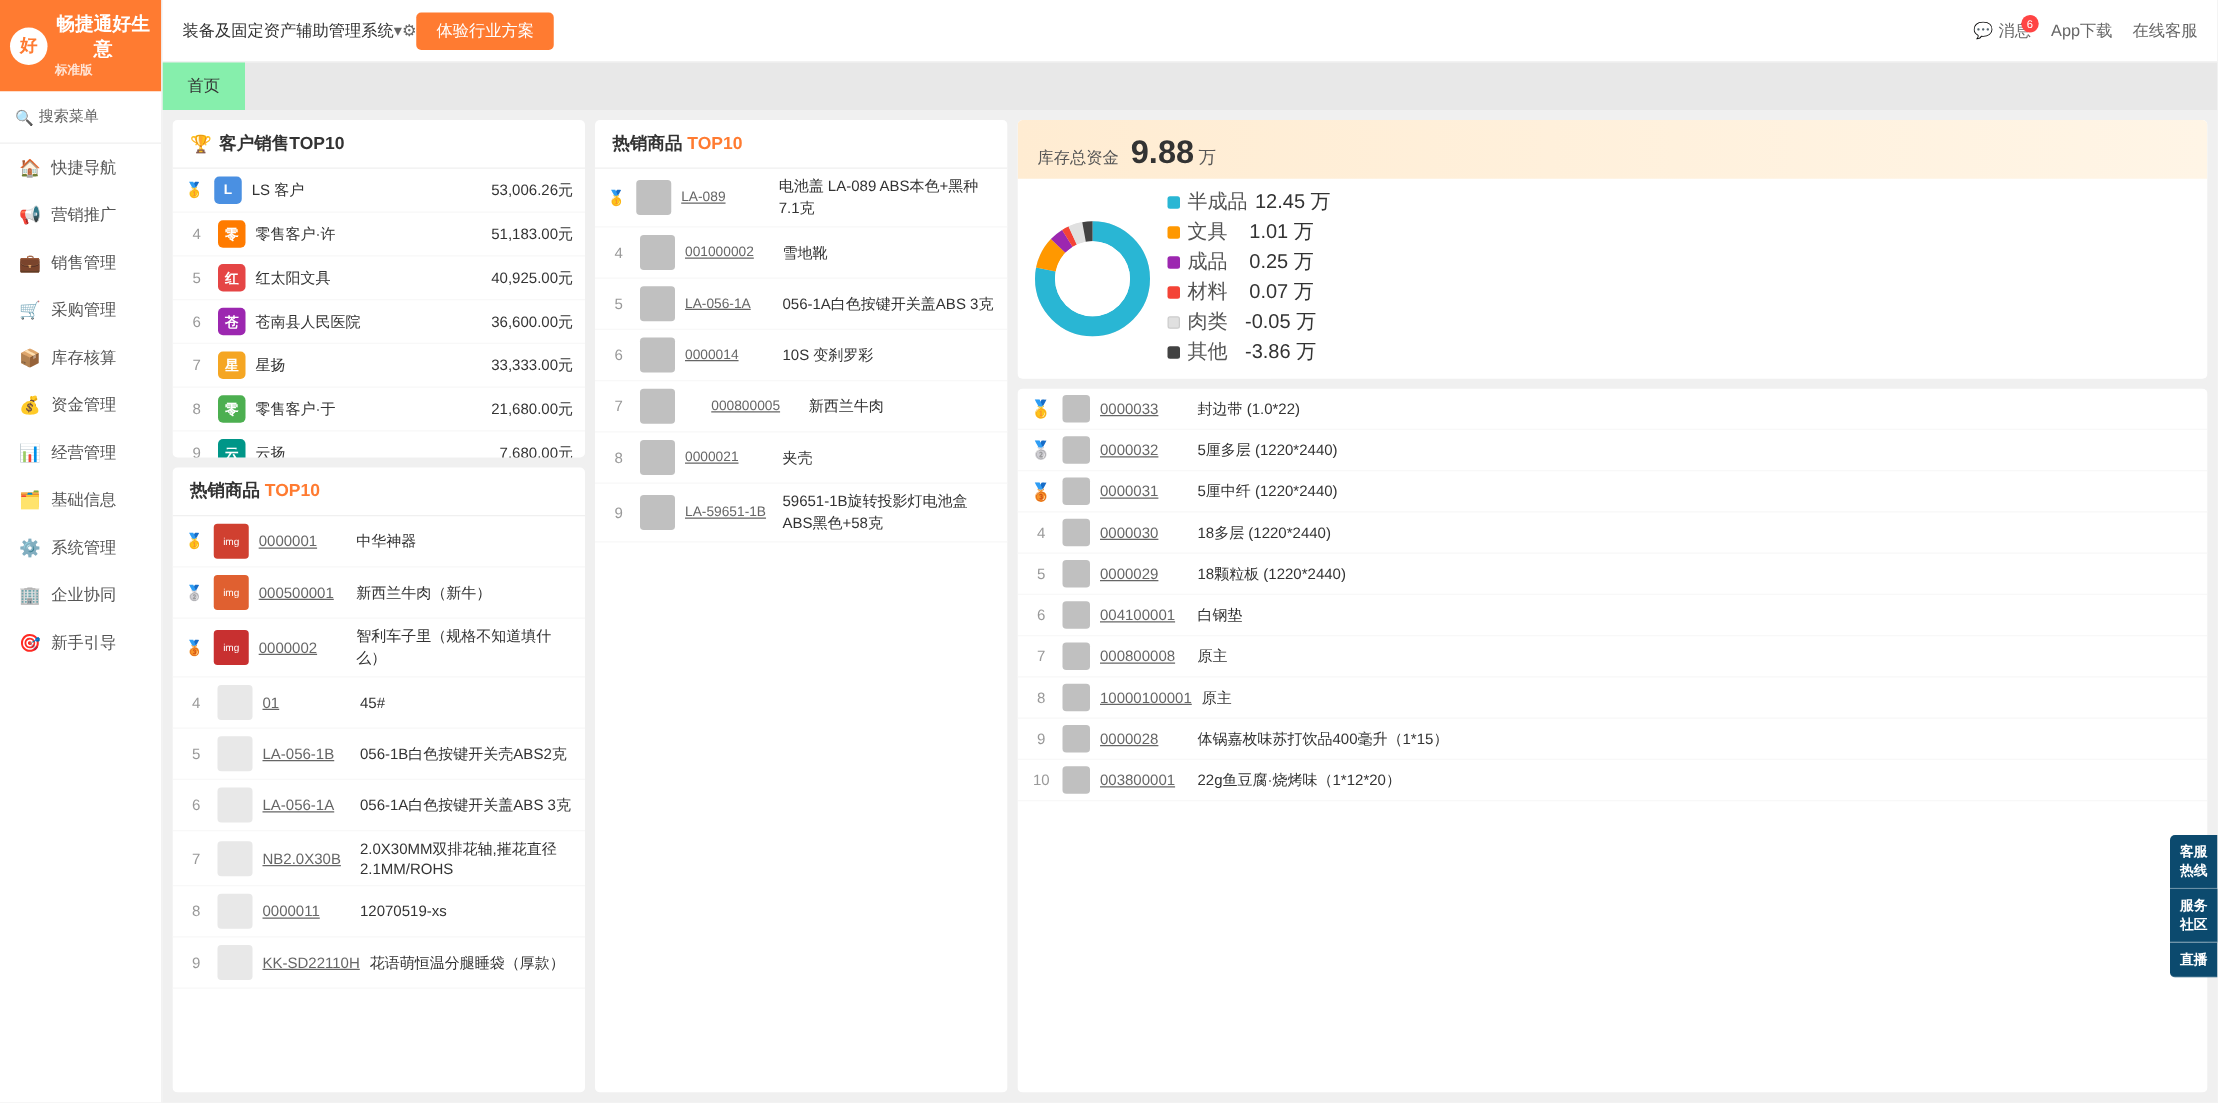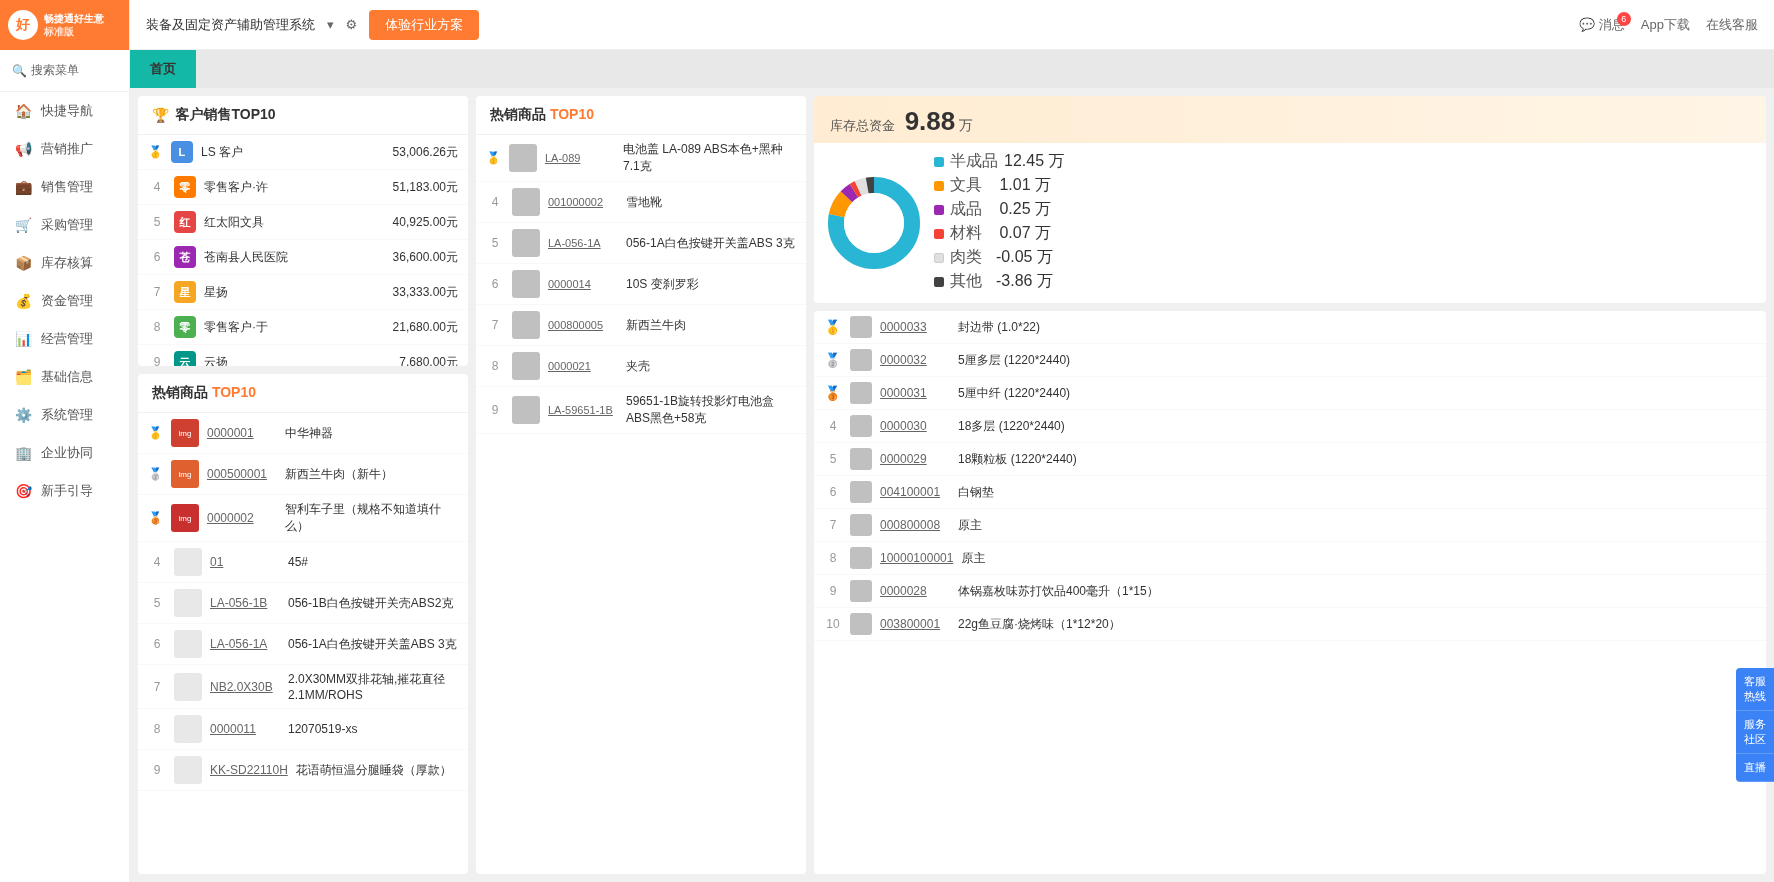--- a/index.html
+++ b/index.html
@@ -30,21 +30,21 @@
     .sidebar-logo .logo-icon {
       width: 30px; height: 30px;
       background: #fff;
       border-radius: 50%;
       display: flex; align-items: center; justify-content: center;
       color: #ff7b31;
       font-size: 14px;
       font-weight: bold;
       flex-shrink: 0;
     }
-    .sidebar-logo .logo-text { font-size: 10px; line-height: 1.3; }
+    .sidebar-logo .logo-text { font-size: 15px; line-height: 1.3; text-align: center; }
     .sidebar-logo .logo-badge { font-size: 10px; color: rgba(255,255,255,0.8); }
 
     .sidebar-search {
       padding: 8px;
       border-bottom: 1px solid #f0f0f0;
     }
     .sidebar-search-btn {
       width: 100%;
       background: none;
       border: none;
@@ -80,21 +80,20 @@
     }
 
     
     .topbar {
       background: #fff;
       border-bottom: 1px solid #eee;
       padding: 0 16px;
       height: 50px;
       display: flex;
       align-items: center;
-      gap: 12px;
       flex-shrink: 0;
     }
     .topbar-title {
       font-size: 13px;
       color: #333;
     }
     .topbar-dropdown {
       display: flex; align-items: center; gap: 4px; cursor: pointer; color: #666;
     }
     .topbar-gear { cursor: pointer; color: #666; }
@@ -132,23 +131,23 @@
       align-items: center;
       flex-shrink: 0;
     }
     .tab-item {
       padding: 10px 20px;
       cursor: pointer;
       font-size: 13px;
       color: #666;
     }
     .tab-item.active {
-      background: #14b8a6;
+      background: #86efac;
       color: #333;
-      font-weight: 700;
+      font-weight: 400;
     }
 
     
     .content-area {
       flex: 1;
       display: flex;
       overflow: hidden;
       background: #f0f0f0;
       gap: 8px;
       padding: 8px;
@@ -277,28 +276,29 @@
     
     .float-service {
       position: fixed;
       right: 0;
       bottom: 100px;
       display: flex;
       flex-direction: column;
       z-index: 999;
     }
     .float-btn {
-      background: #3b82f6;
+      background: #0c4a6e;
       color: #fff;
       padding: 6px 8px;
       font-size: 11px;
       text-align: center;
       cursor: pointer;
       border-bottom: 1px solid rgba(255,255,255,0.2);
       min-width: 36px;
+      font-weight: bold;
     }
     .float-btn:first-child { border-radius: 4px 0 0 0; }
     .float-btn:last-child { border-radius: 0 0 0 4px; }
 
     .left-col {
       flex: 0 0 330px;
       display: flex;
       flex-direction: column;
       gap: 8px;
       overflow: hidden;
@@ -570,21 +570,21 @@
           </div>
           <div class="product-item">
             <span style="width:18px;color:#999;font-size:12px;text-align:center;">6</span>
             <div class="product-thumb" style="background:#c0c0c0;"></div>
             <span class="product-code" style="font-size:11px;">0000014</span>
             <span class="product-name">10S 变刹罗彩</span>
           </div>
           <div class="product-item">
             <span style="width:18px;color:#999;font-size:12px;text-align:center;">7</span>
             <div class="product-thumb" style="background:#c0c0c0;"></div>
-            <span class="product-code" style="font-size:11px;">000800005</span>
+            <span class="product-code" style="font-size:11px;margin-left:21px;">000800005</span>
             <span class="product-name">新西兰牛肉</span>
           </div>
           <div class="product-item">
             <span style="width:18px;color:#999;font-size:12px;text-align:center;">8</span>
             <div class="product-thumb" style="background:#c0c0c0;"></div>
             <span class="product-code" style="font-size:11px;">0000021</span>
             <span class="product-name">夹壳</span>
           </div>
           <div class="product-item">
             <span style="width:18px;color:#999;font-size:12px;text-align:center;">9</span>

